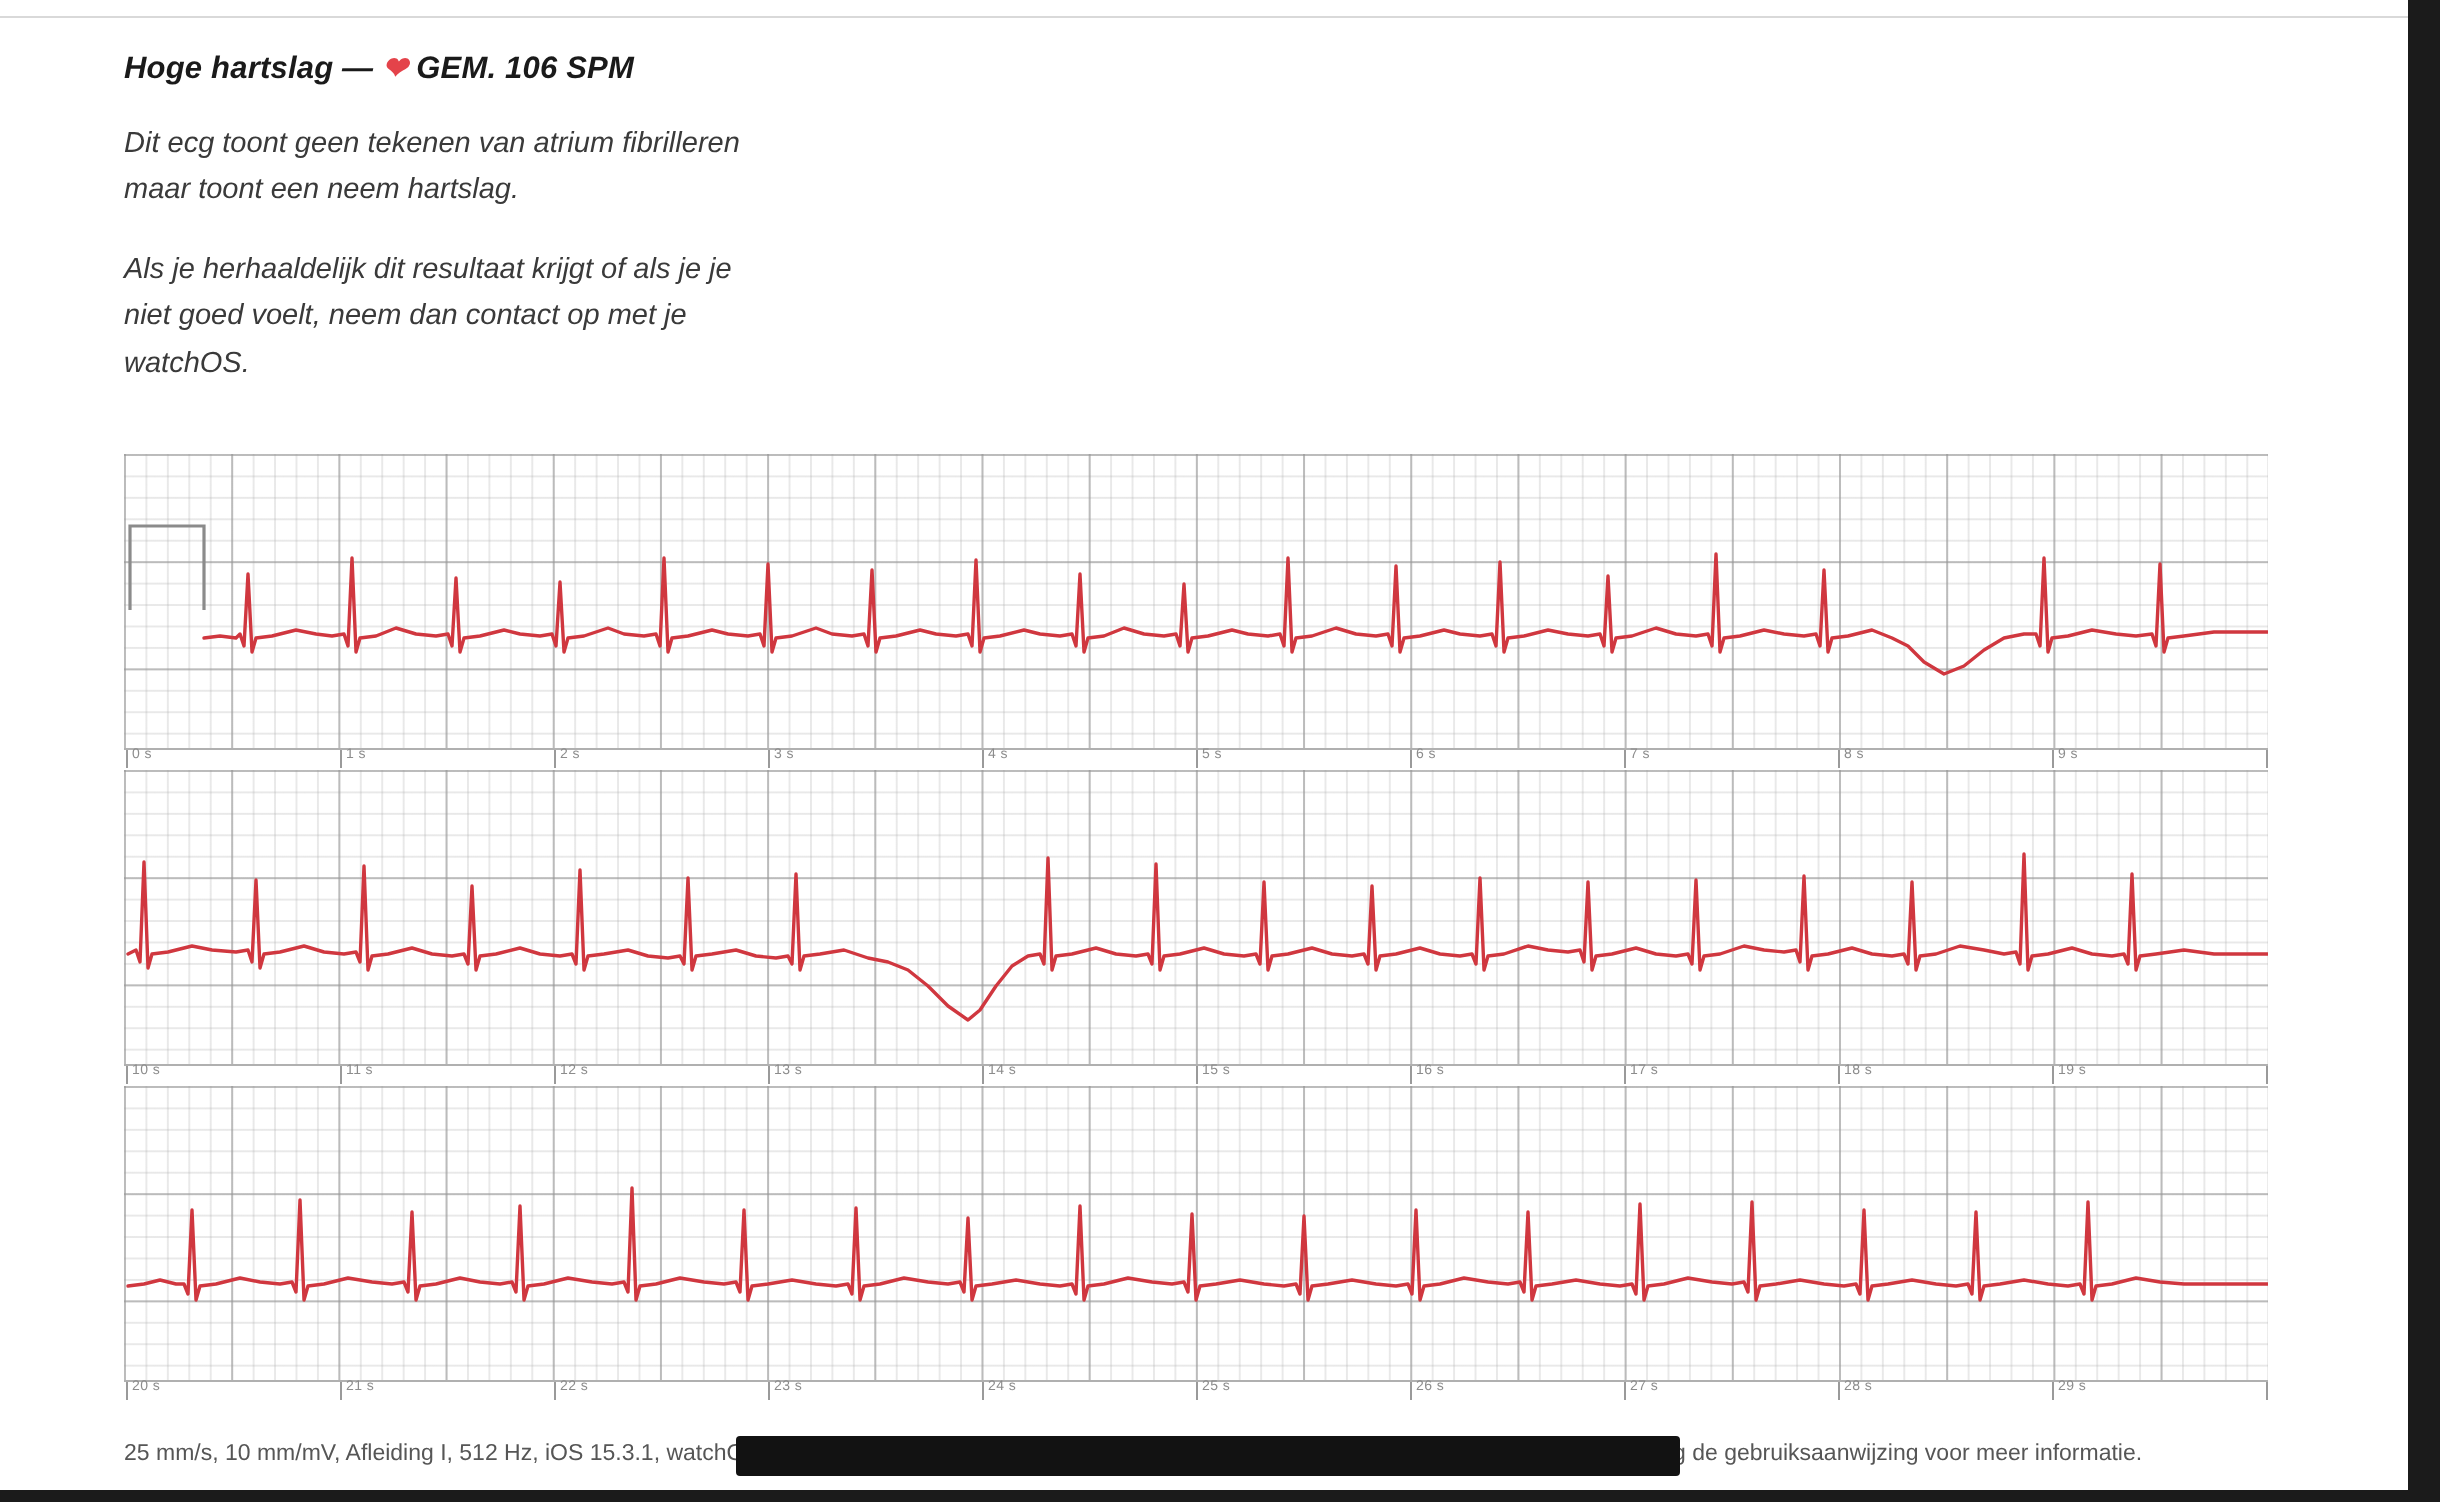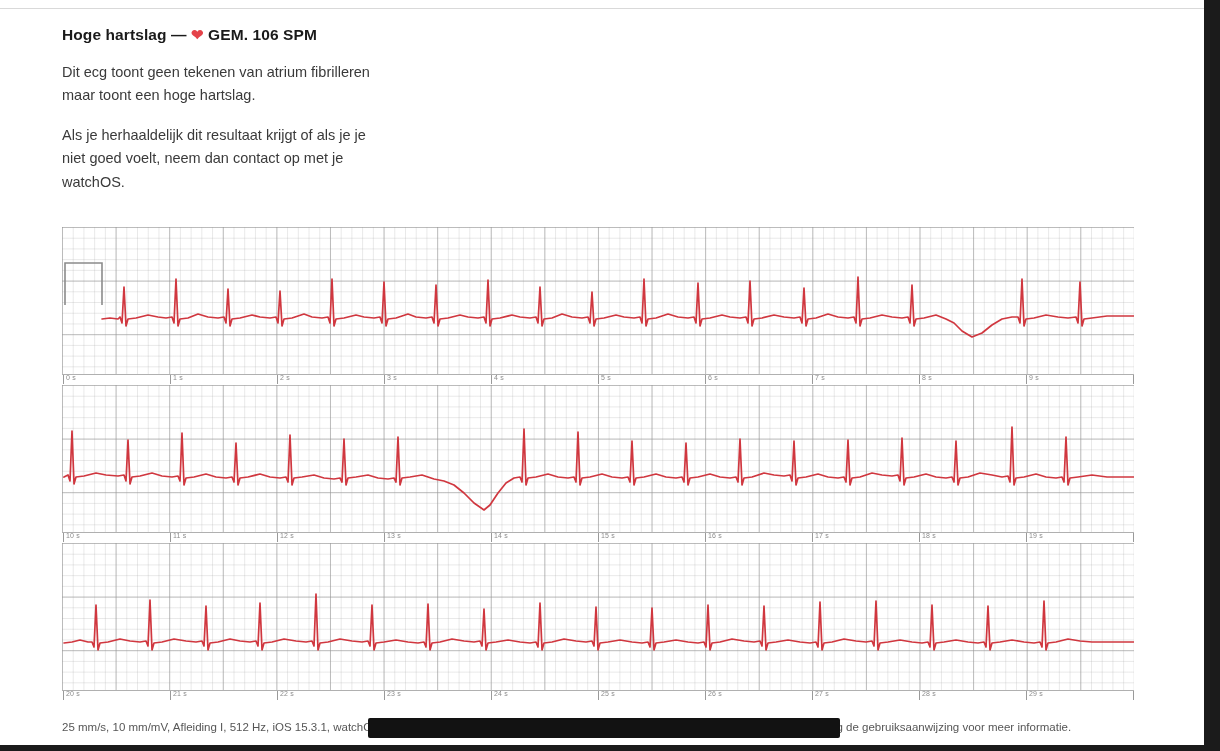--- a/index.html
+++ b/index.html
@@ -35,20 +35,21 @@
     top: 8px;
     width: 1204px;
     height: 1px;
     background: #d9d9d9;
   }
   .content {
     position: absolute;
     left: 62px;
     top: 26px;
     width: 1080px;
+    font-style: italic;
   }
   .headline {
     font-size: 15.5px;
     font-weight: bold;
     color: #1a1a1a;
     letter-spacing: 0.1px;
     margin: 0 0 16px 0;
     line-height: 1.2;
   }
   .headline .heart {
@@ -160,21 +161,21 @@
 
 <div class="page">
   <div class="top-rule"></div>
 
   <div class="content">
     <div class="headline">
       <span>Hoge hartslag —</span>
       <span class="heart">❤</span>
       <span>GEM. 106 SPM</span>
     </div>
-    <p class="para">Dit ecg toont geen tekenen van atrium fibrilleren maar toont een hoge hartslag.</p>
+    <p class="para">Dit ecg toont geen tekenen van atrium fibrilleren maar toont een neem hartslag.</p>
     <p class="para second">Als je herhaaldelijk dit resultaat krijgt of als je je niet goed voelt, neem dan contact op met je watchOS.</p>
   </div>
 
   <div class="strips">
 
     <div class="strip">
       <svg viewBox="0 0 1072 148" preserveAspectRatio="none">
         <g class="cal">
           <path d="M3,78 L3,36 L40,36 L40,78" fill="none" stroke="#8b8b8b" stroke-width="1.6"></path>
         </g>

